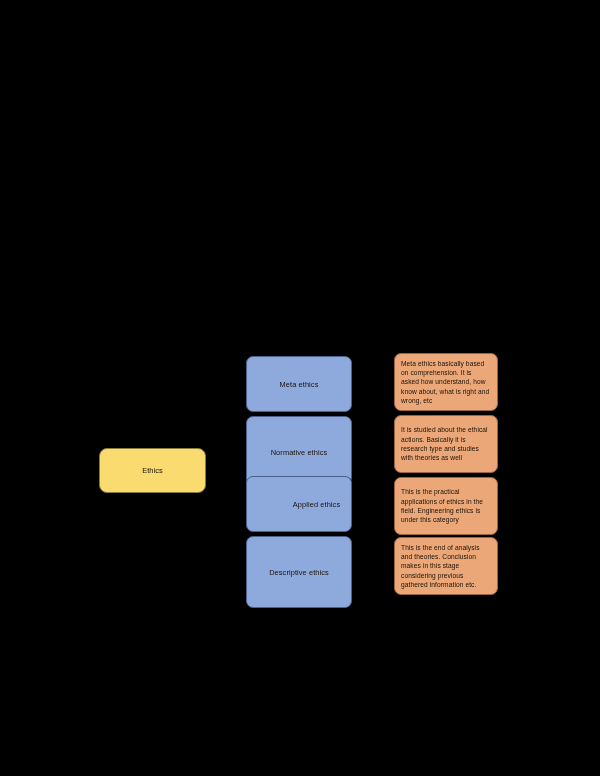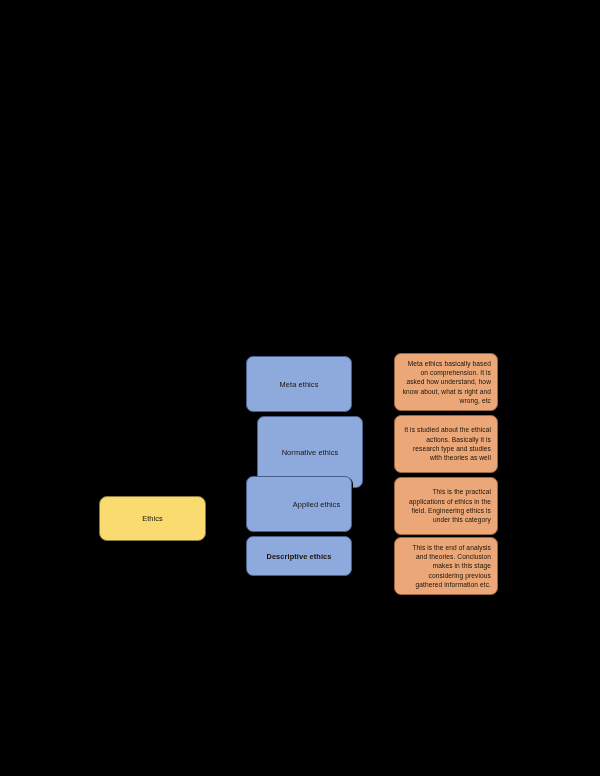--- a/index.html
+++ b/index.html
@@ -15,33 +15,32 @@
     background: #000000;
     overflow: hidden;
     font-family: "Liberation Sans", sans-serif;
   }
   .node {
     position: absolute;
     box-sizing: border-box;
     display: flex;
     align-items: center;
     justify-content: center;
-    text-align: right;
+    text-align: left;
     border-radius: 7px;
     color: #1a1208;
     letter-spacing: 0.1px;
   }
   
   .node-root {
     background: #F9DB6F;
     border: 1px solid #8a7a3a;
     box-shadow: 1px 1px 0 #000;
     font-size: 7.4px;
     border-radius: 8px;
-    margin-top: 48px;
   }
   
   .node-cat {
     background: #8EAADD;
     border: 1px solid #4a5f8c;
     box-shadow: 1px 1px 0 #000;
     font-size: 7.4px;
     border-radius: 7px;
   }
   
@@ -83,29 +82,29 @@
   <div class="connector" style="left:352px; top:564px; width:42px;"></div>
 
   <div class="node node-root" style="left:99px; top:448px; width:107px; height:45px;">
     <span>Ethics</span>
   </div>
 
   <div class="node node-cat" style="left:246px; top:356px; width:106px; height:56px;">
     <span>Meta ethics</span>
   </div>
 
-  <div class="node node-cat" style="left:246px; top:416px; width:106px; height:72px;margin-left:11px;">
+  <div class="node node-cat" style="left:246px; top:416px; width:106px; height:72px;">
     <span>Normative ethics</span>
   </div>
 
   <div class="node node-cat" style="left:246px; top:476px; width:106px; height:56px;padding-left:35px;">
     <span>Applied ethics</span>
   </div>
 
-  <div class="node node-cat" style="left:246px; top:536px; width:106px; height:40px;font-weight:bold;">
+  <div class="node node-cat" style="left:246px; top:536px; width:106px; height:72px;">
     <span>Descriptive ethics</span>
   </div>
 
   <div class="node node-desc" style="left:394px; top:353px; width:104px; height:58px;">
     <span>Meta ethics basically based on comprehension. It is asked how understand, how know about, what is right and wrong, etc</span>
   </div>
 
   <div class="node node-desc" style="left:394px; top:415px; width:104px; height:58px;">
     <span>It is studied about the ethical actions. Basically it is research type and studies with theories as well</span>
   </div>

